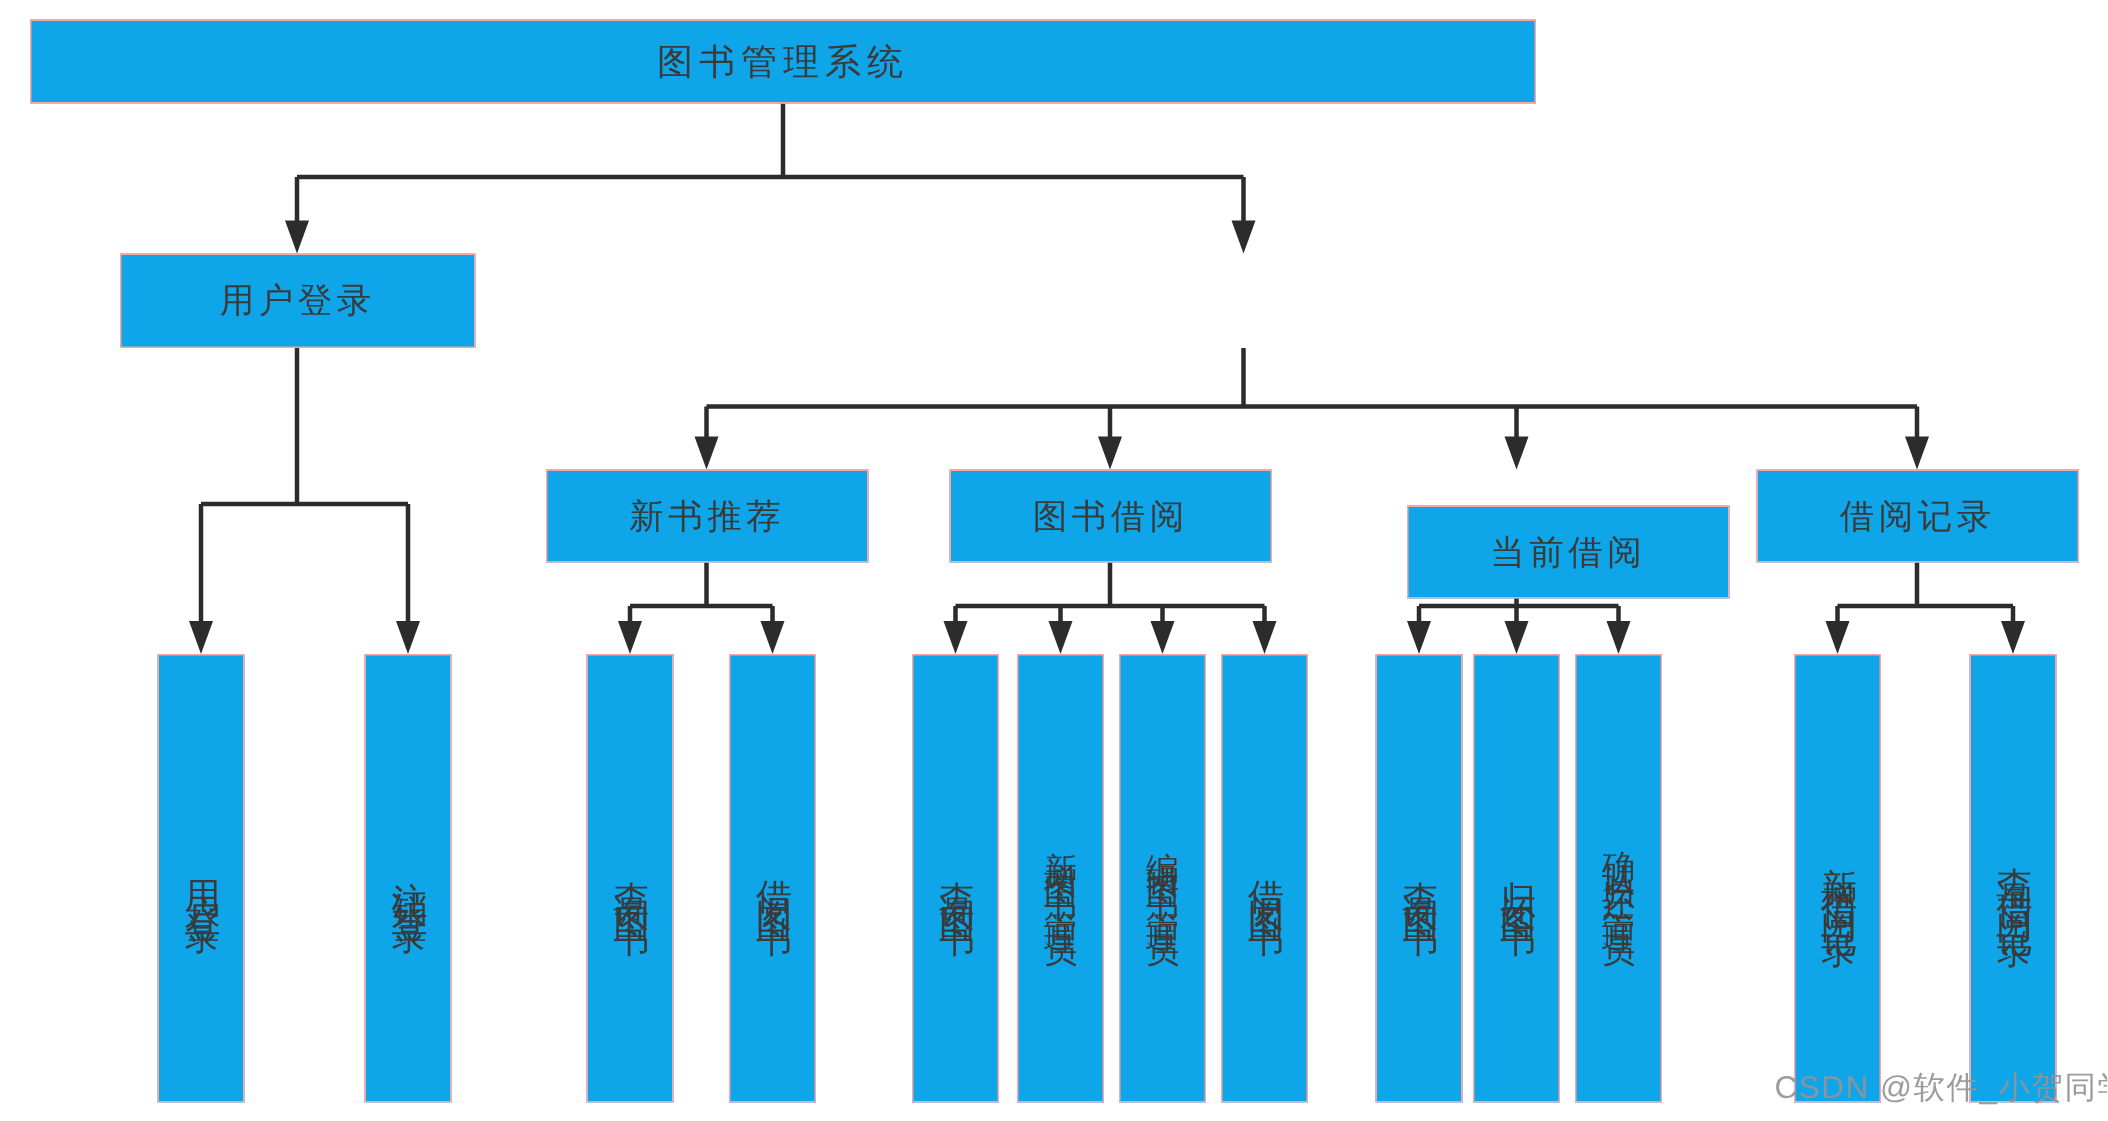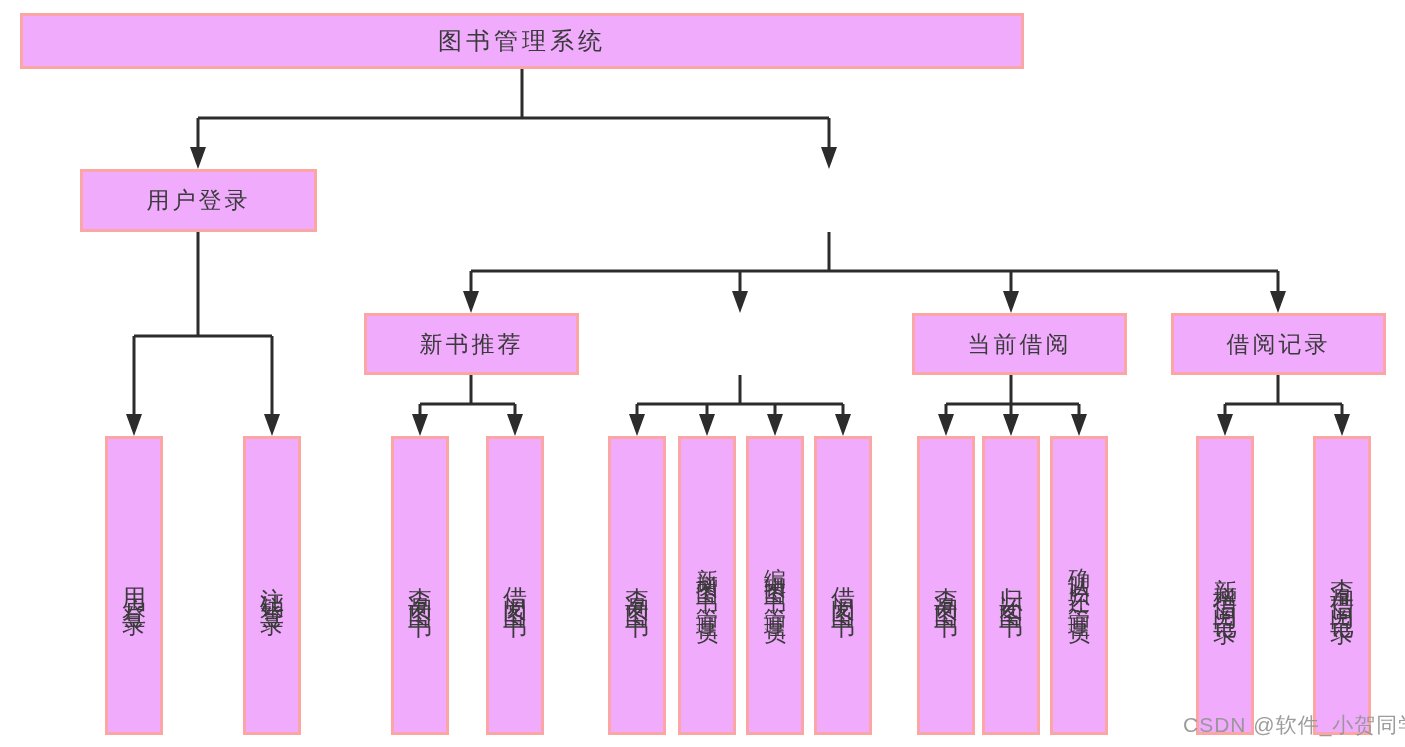--- a/index.html
+++ b/index.html
@@ -12,39 +12,39 @@
     overflow: hidden;
   }
   svg.connectors {
     position: absolute;
     left: 0; top: 0;
     width: 1405px; height: 747px;
     z-index: 1;
   }
   .box {
     position: absolute;
-    background: #f0abfc;
-    border: 3px solid #fca5a5;
+    background: #0ea5e9;
+    border: 1px solid #fca5a5;
     box-sizing: border-box;
     color: #3a3a3a;
     z-index: 2;
   }
   .h {
     display: flex;
     align-items: center;
     justify-content: center;
     font-size: 23px;
     letter-spacing: 3px;
     white-space: nowrap;
   }
   .root { left: 20px; top: 13px; width: 1004px; height: 56px; font-size: 24px; letter-spacing: 4px; }
   .l2a  { left: 80px;  top: 169px; width: 237px; height: 63px; }
   .l2b  { left: 712px; top: 169px; width: 235px; height: 63px; }
   .l3   { top: 313px; width: 215px; height: 62px; text-align: right; }
-  .l3a { left: 364px; }  .l3b { left: 633px; }  .l3c { left: 912px; }  .l3d { left: 1171px; }
+  .l3a { left: 364px; }  .l3b { left: 633px; }  .l3c { left: 938px; margin-top: 24px; }  .l3d { left: 1171px; }
   .leaf {
     top: 436px; width: 58px; height: 299px;
     display: flex; align-items: center; justify-content: center;
   }
   .vtext {
     writing-mode: vertical-rl;
     text-orientation: mixed;
     font-size: 24px;
     letter-spacing: 9px;
     line-height: 1;
@@ -97,20 +97,21 @@
       <polygon points="1217,414 1233,414 1225,436"></polygon>
       <polygon points="1334,414 1350,414 1342,436"></polygon>
     </g>
   </svg>
 
   <div class="box h root">图书管理系统</div>
 
   <div class="box h l2a">用户登录</div>
 
   <div class="box h l3 l3a">新书推荐</div>
+  <div class="box h l3 l3b">图书借阅</div>
   <div class="box h l3 l3c">当前借阅</div>
   <div class="box h l3 l3d">借阅记录</div>
 
   <div class="box leaf" style="left:105px">
     <span class="vtext">用户登录</span>
   </div>
   <div class="box leaf" style="left:243px">
     <span class="vtext">注销登录</span>
   </div>
 

